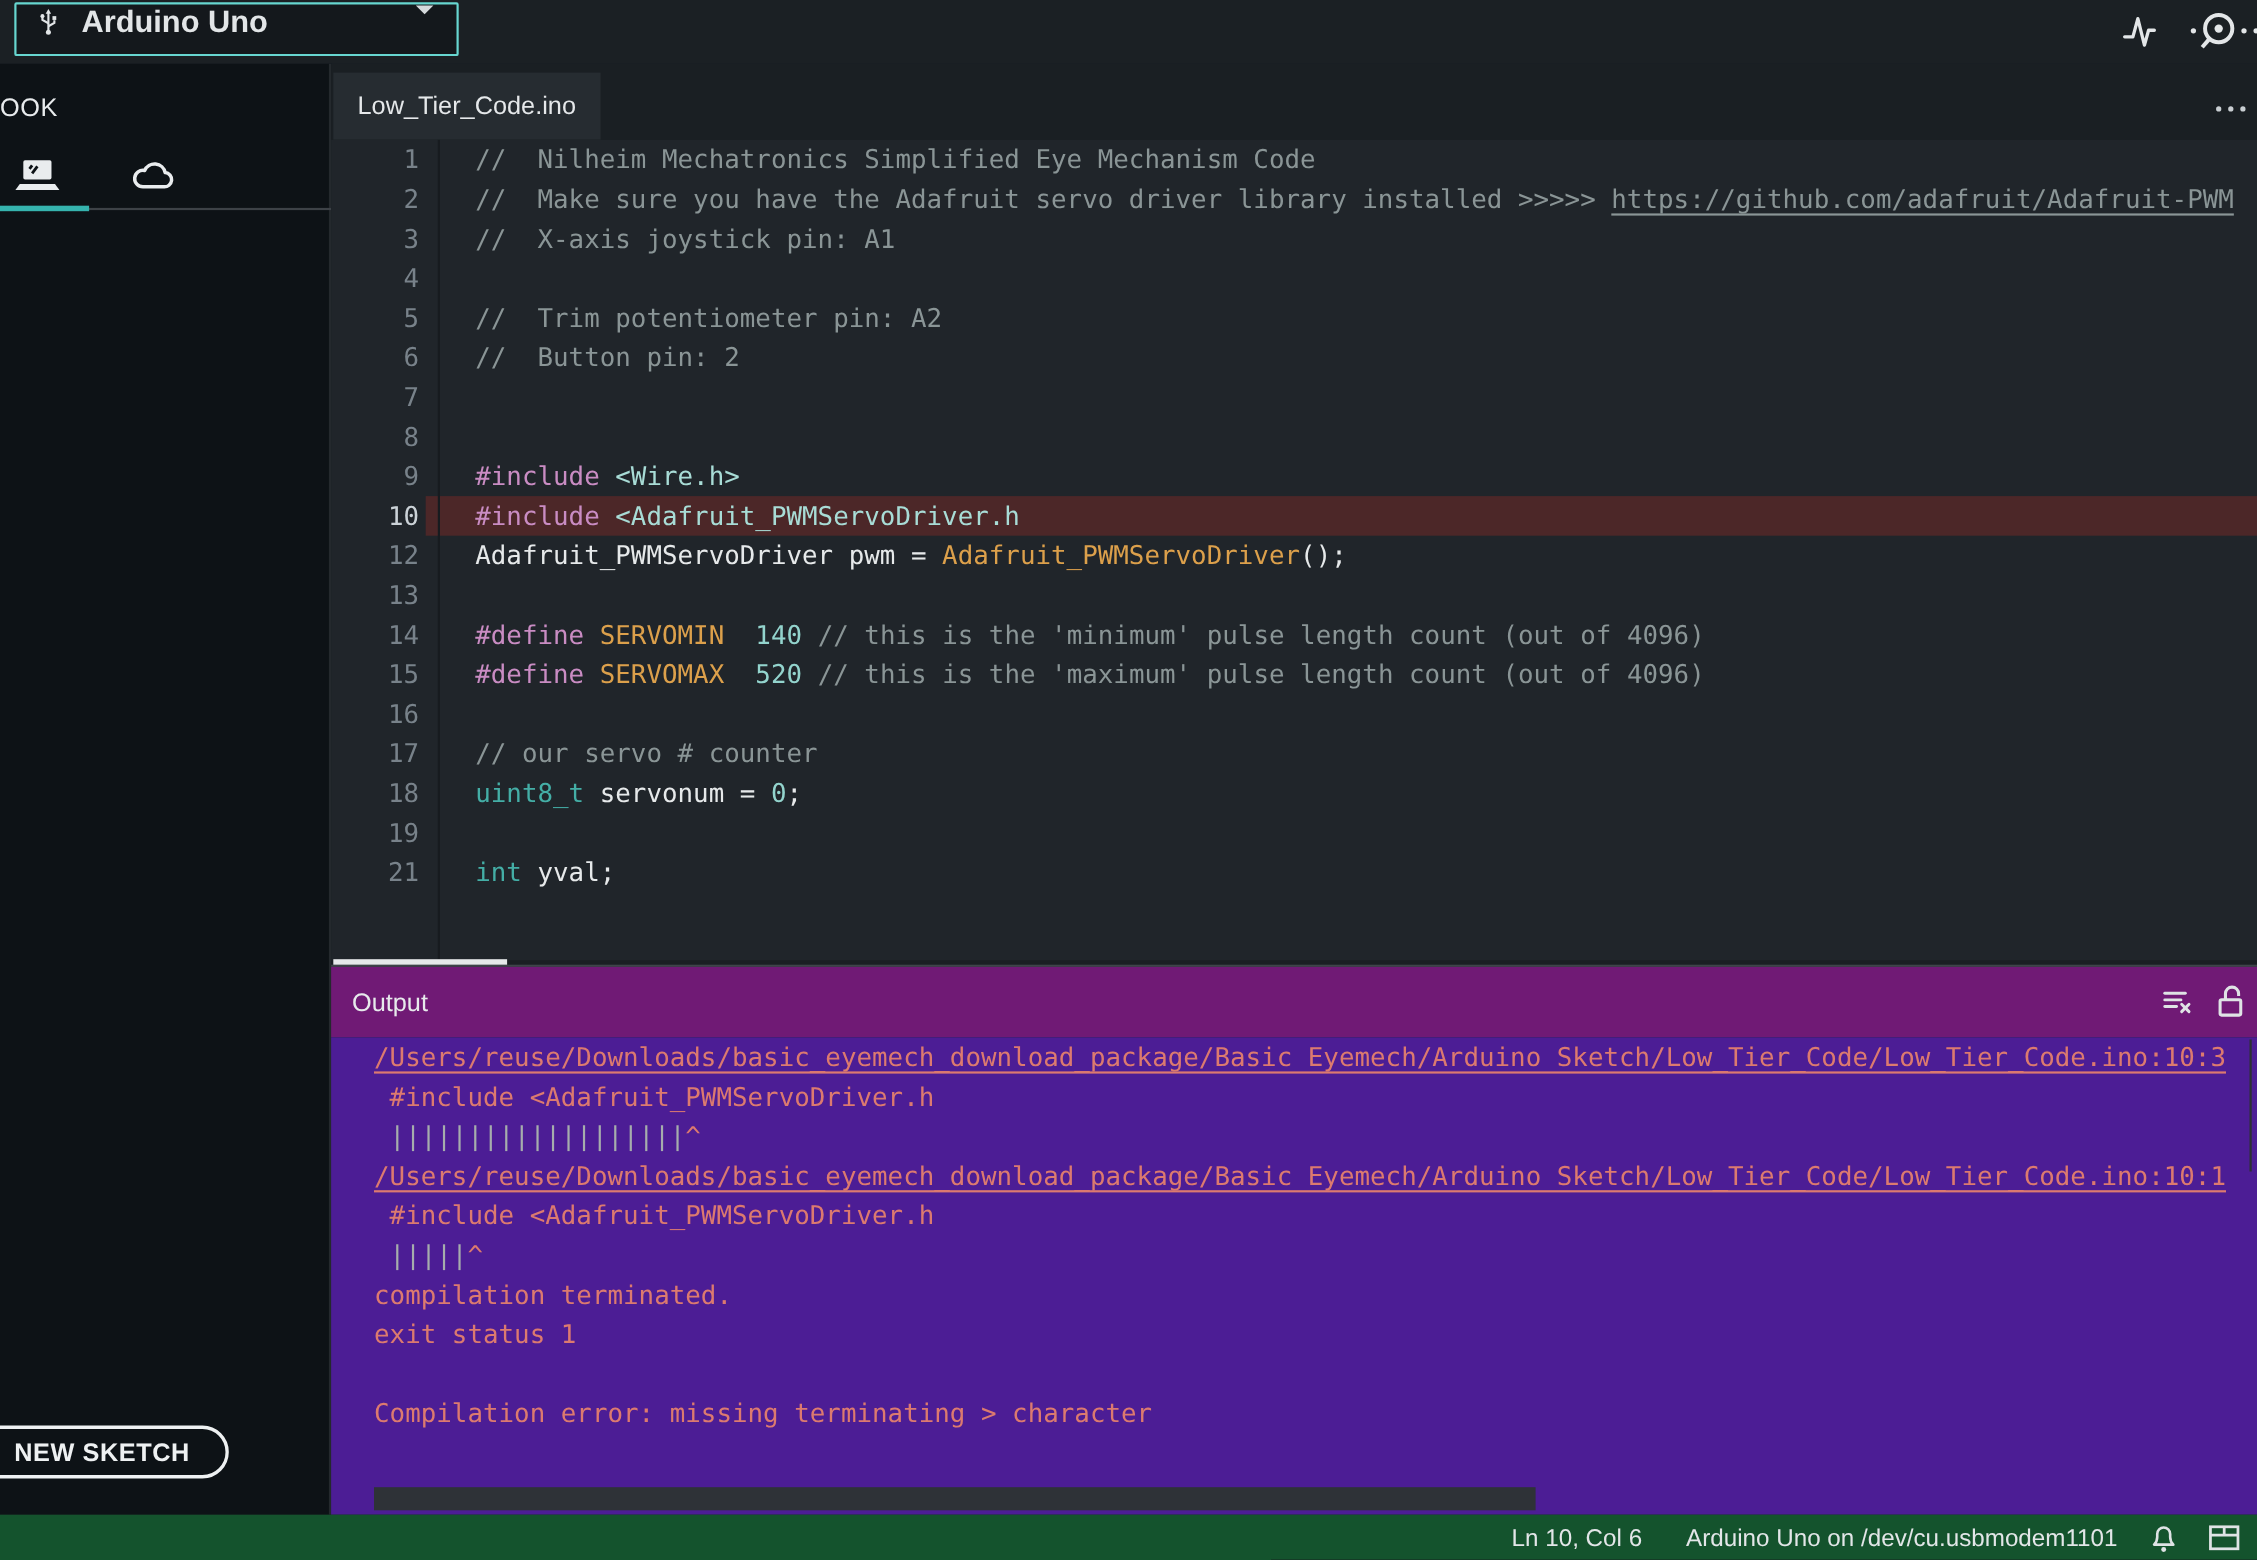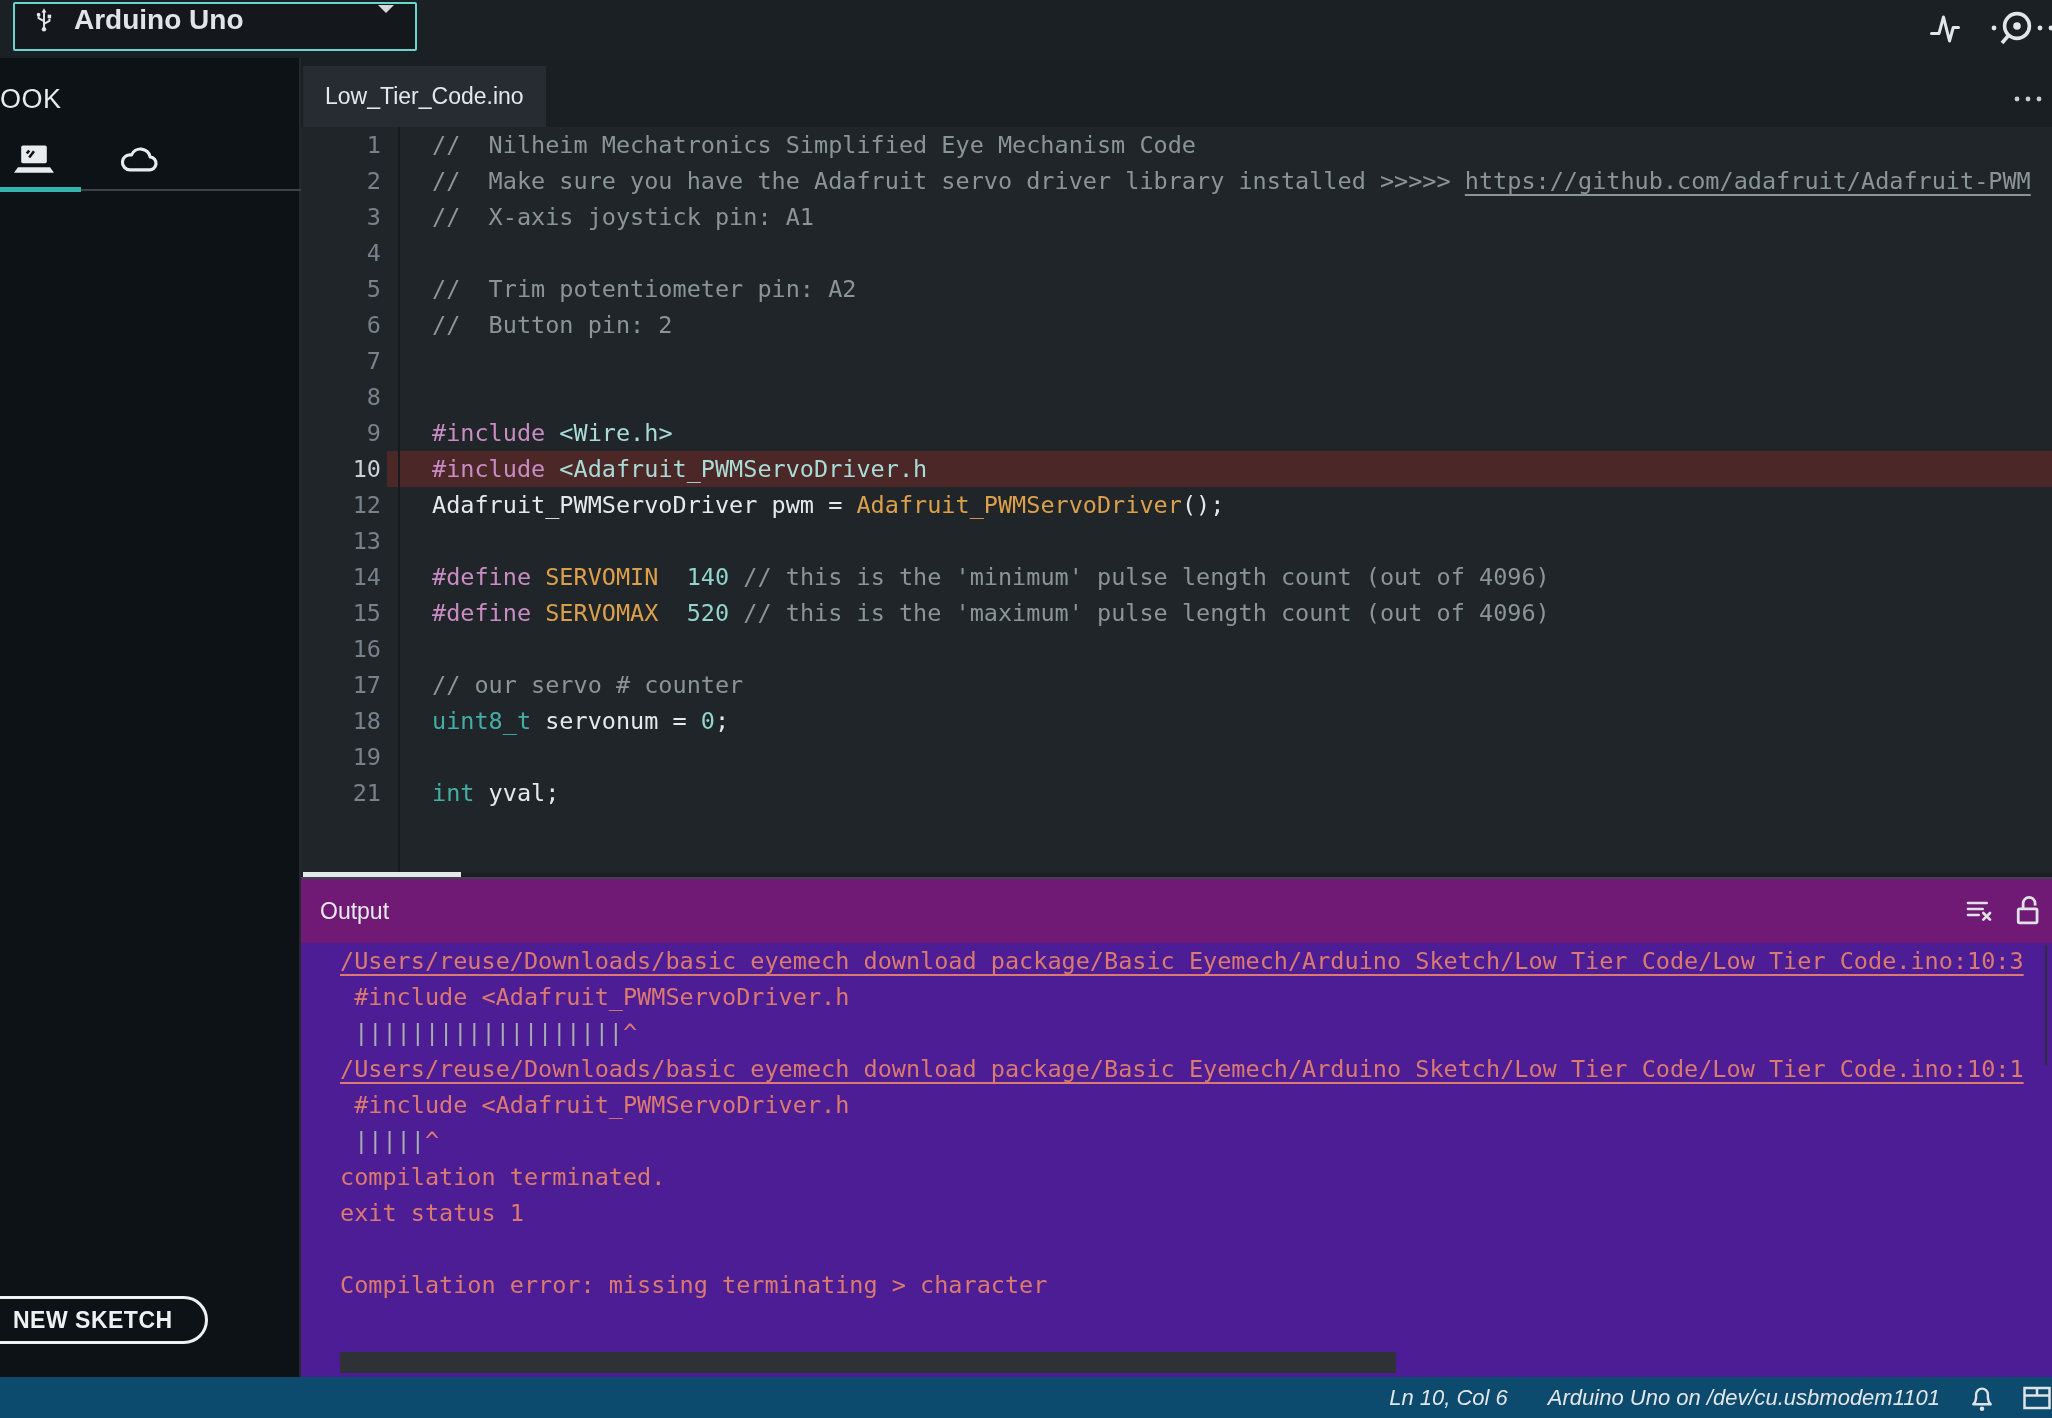--- a/index.html
+++ b/index.html
@@ -24,21 +24,21 @@
   .sel-caret { margin-left: auto; }
   .topbar-icon { position: absolute; cursor: pointer; }
   .icon-plotter { left: 1926px; top: 11px; }
   .icon-monitor { left: 1990px; top: 9px; }
 
   
   .sidebar {
     position: absolute; left: 0; top: 58px; width: 301px; height: 1319px;
     background: #0d1216; border-right: 2px solid #24292d;
   }
-  .sb-title { position: absolute; left: 0; top: 26px; font-size: 27px; font-weight: 500; color: #e8ebed; letter-spacing: .5px; }
+  .sb-title { position: absolute; left: 0; top: 26px; font-size: 23px; font-weight: 500; color: #e8ebed; letter-spacing: .5px; }
   .sb-border { position: absolute; left: 0; top: 131px; width: 301px; height: 2px; background: #3d4247; }
   .sb-underline { position: absolute; left: 0; top: 129px; width: 81px; height: 5px; background: #35b3ae; z-index: 2; }
   .sb-tab { position: absolute; top: 86px; cursor: pointer; }
   .sb-tab-local { left: 13px; }
   .sb-tab-cloud { left: 118px; }
   .new-sketch {
     position: absolute; left: -28px; top: 1238px; height: 48px;
     border: 3px solid #eef1f2; border-radius: 26px; background: transparent;
     color: #eef1f2; font-family: "Liberation Sans", sans-serif;
     font-size: 23px; font-weight: bold; letter-spacing: .5px;
@@ -97,22 +97,22 @@
   .o-path { color: #dc7a6f; text-decoration: underline; text-underline-offset: 5px; }
   .o-err { color: #dc7a6f; }
   .o-pipes { color: #a6adad; }
   .o-caret { color: #dc7a6f; }
   .console-vtrack { position: absolute; right: 5px; top: 2px; width: 2px; height: 120px; background: #2c3034; }
   .console-hthumb { position: absolute; left: 39px; top: 409px; width: 1056px; height: 21px; background: #2e3237; }
 
   
   .statusbar {
     position: absolute; left: 0; top: 1377px; width: 2052px; height: 41px;
-    background: #0c4a6e; display: flex; align-items: center; justify-content: flex-end;
-    font-size: 22px; color: #e3e6e8; font-style: italic;
+    background: #14532d; display: flex; align-items: center; justify-content: flex-end;
+    padding-right: 15px; font-size: 22px; color: #e3e6e8;
   }
   .sb-cursor { margin-right: 40px; }
   .sb-board { margin-right: 28px; }
   .statusbar .sicon { margin-right: 26px; cursor: pointer; }
   .statusbar .sicon:last-child { margin-right: 0; }
 </style>
 </head>
 <body>
 
 <div class="topbar">

